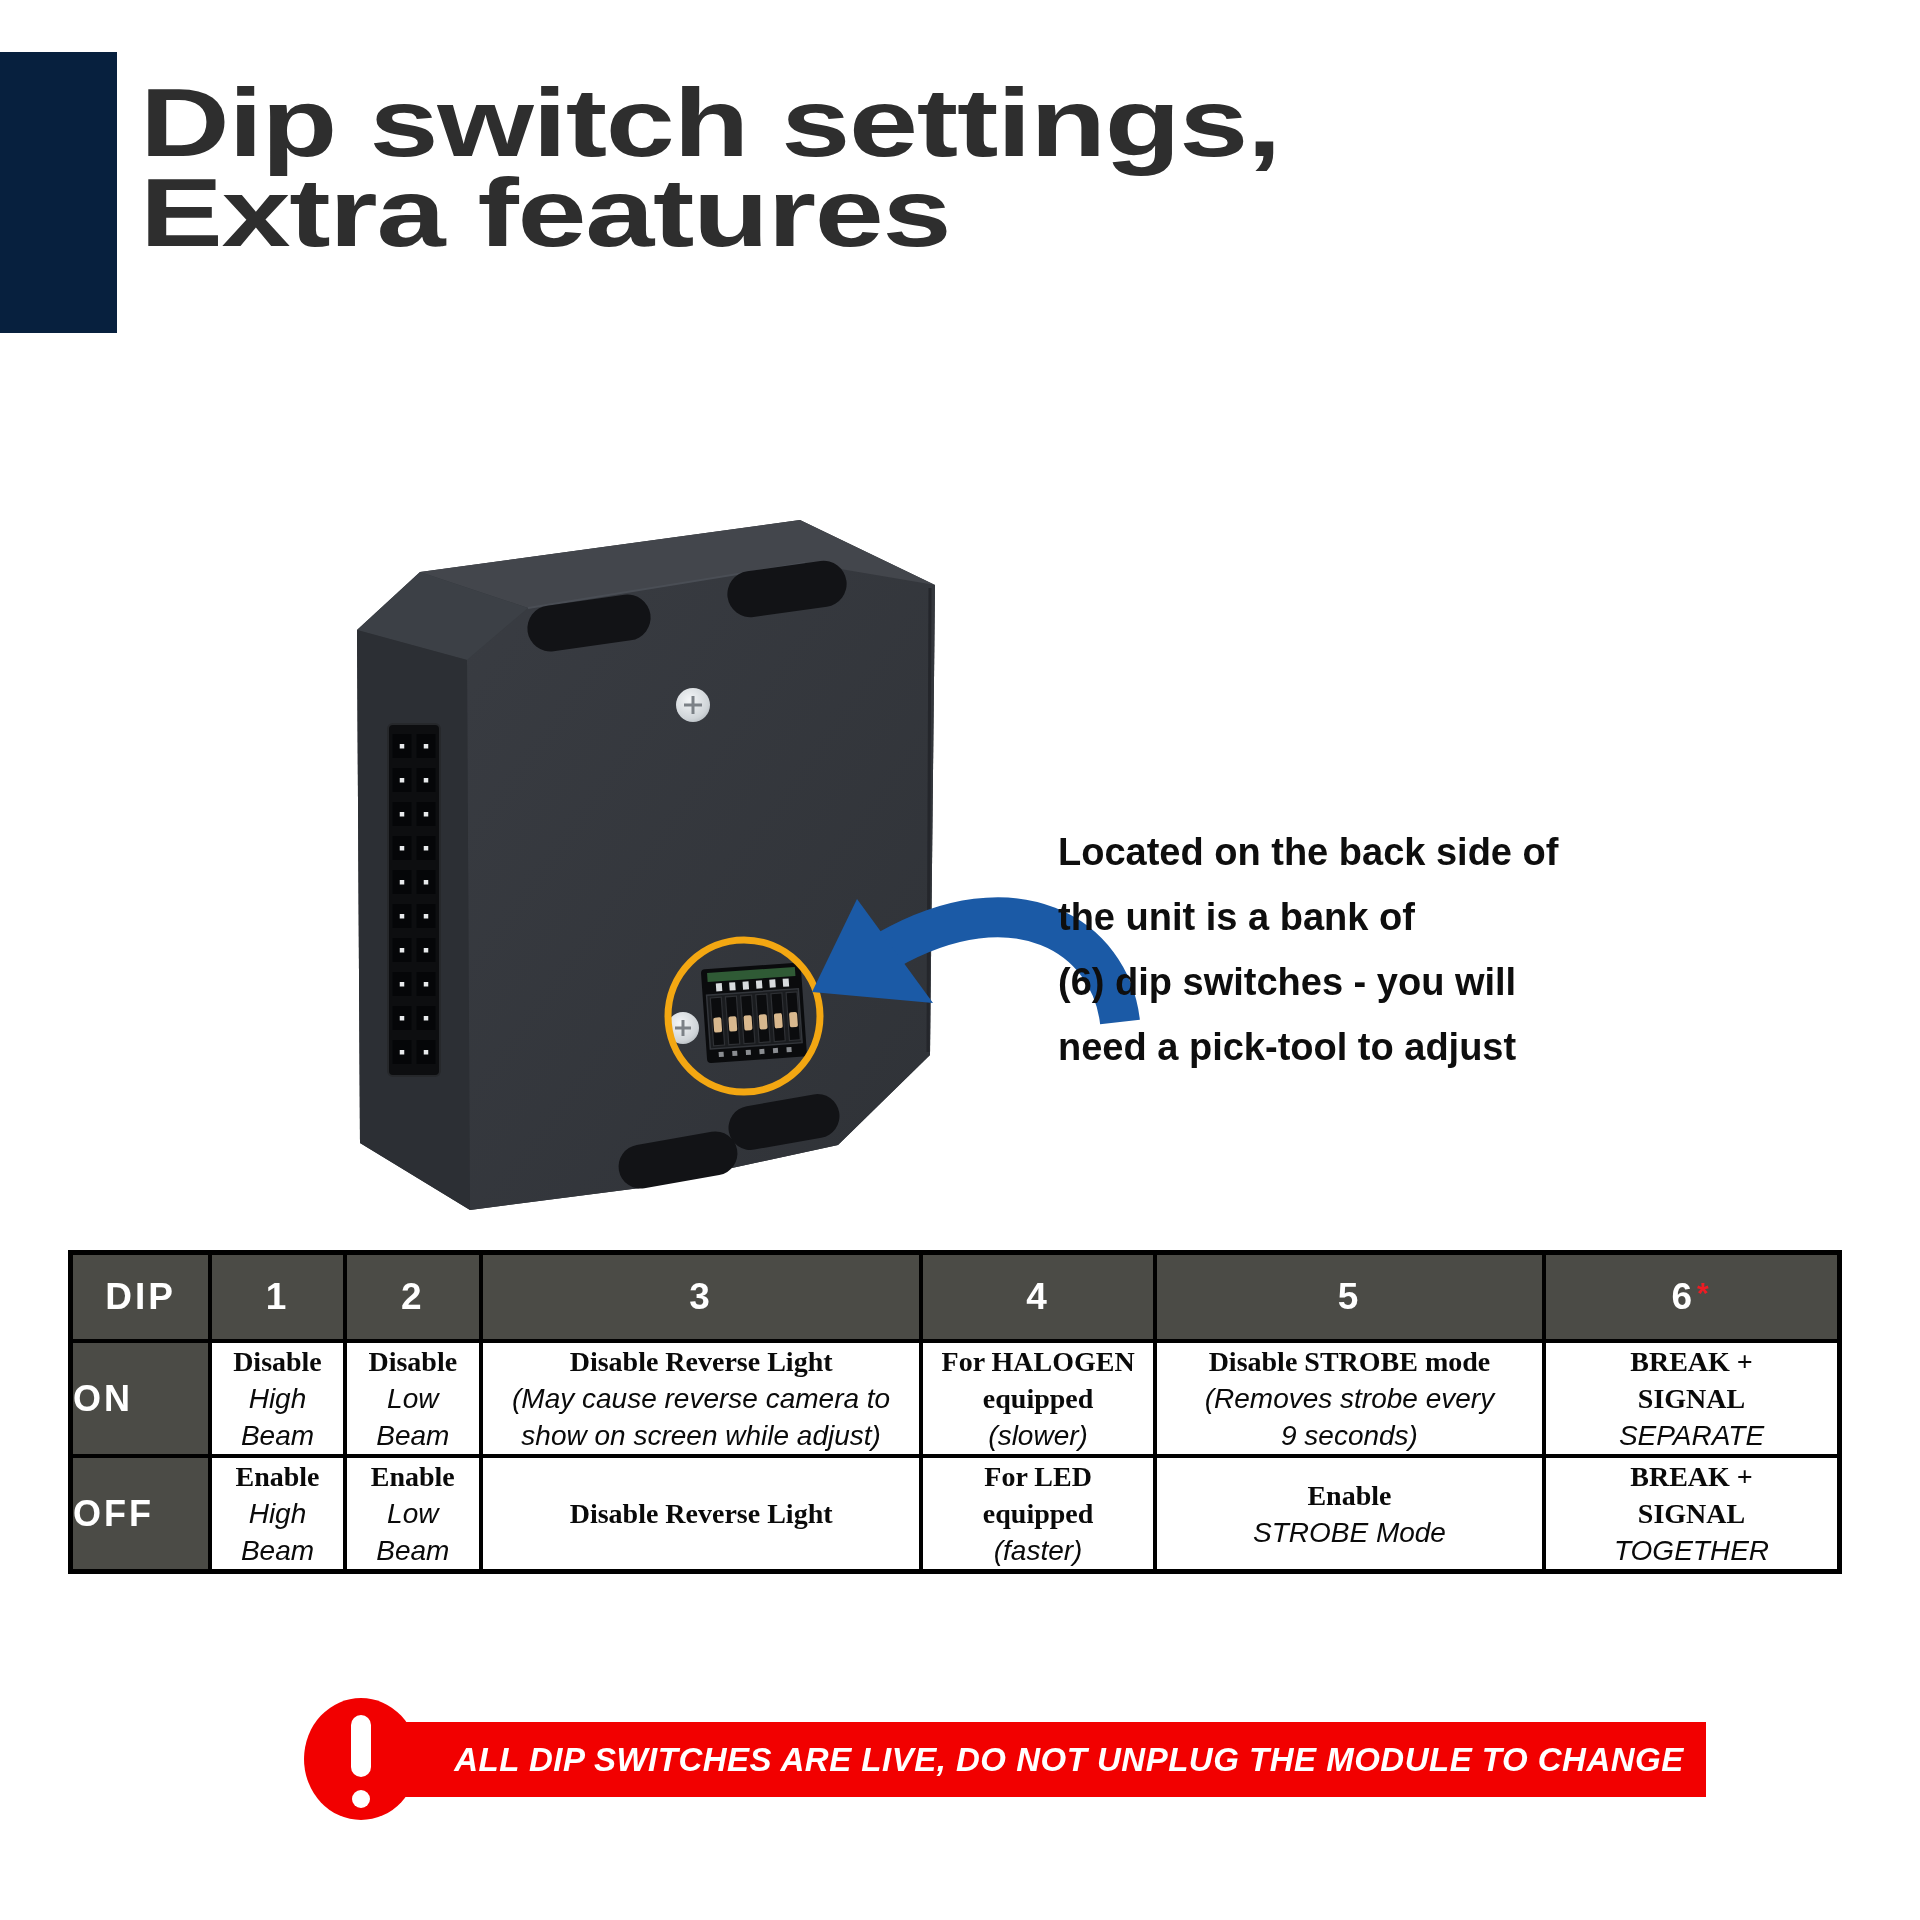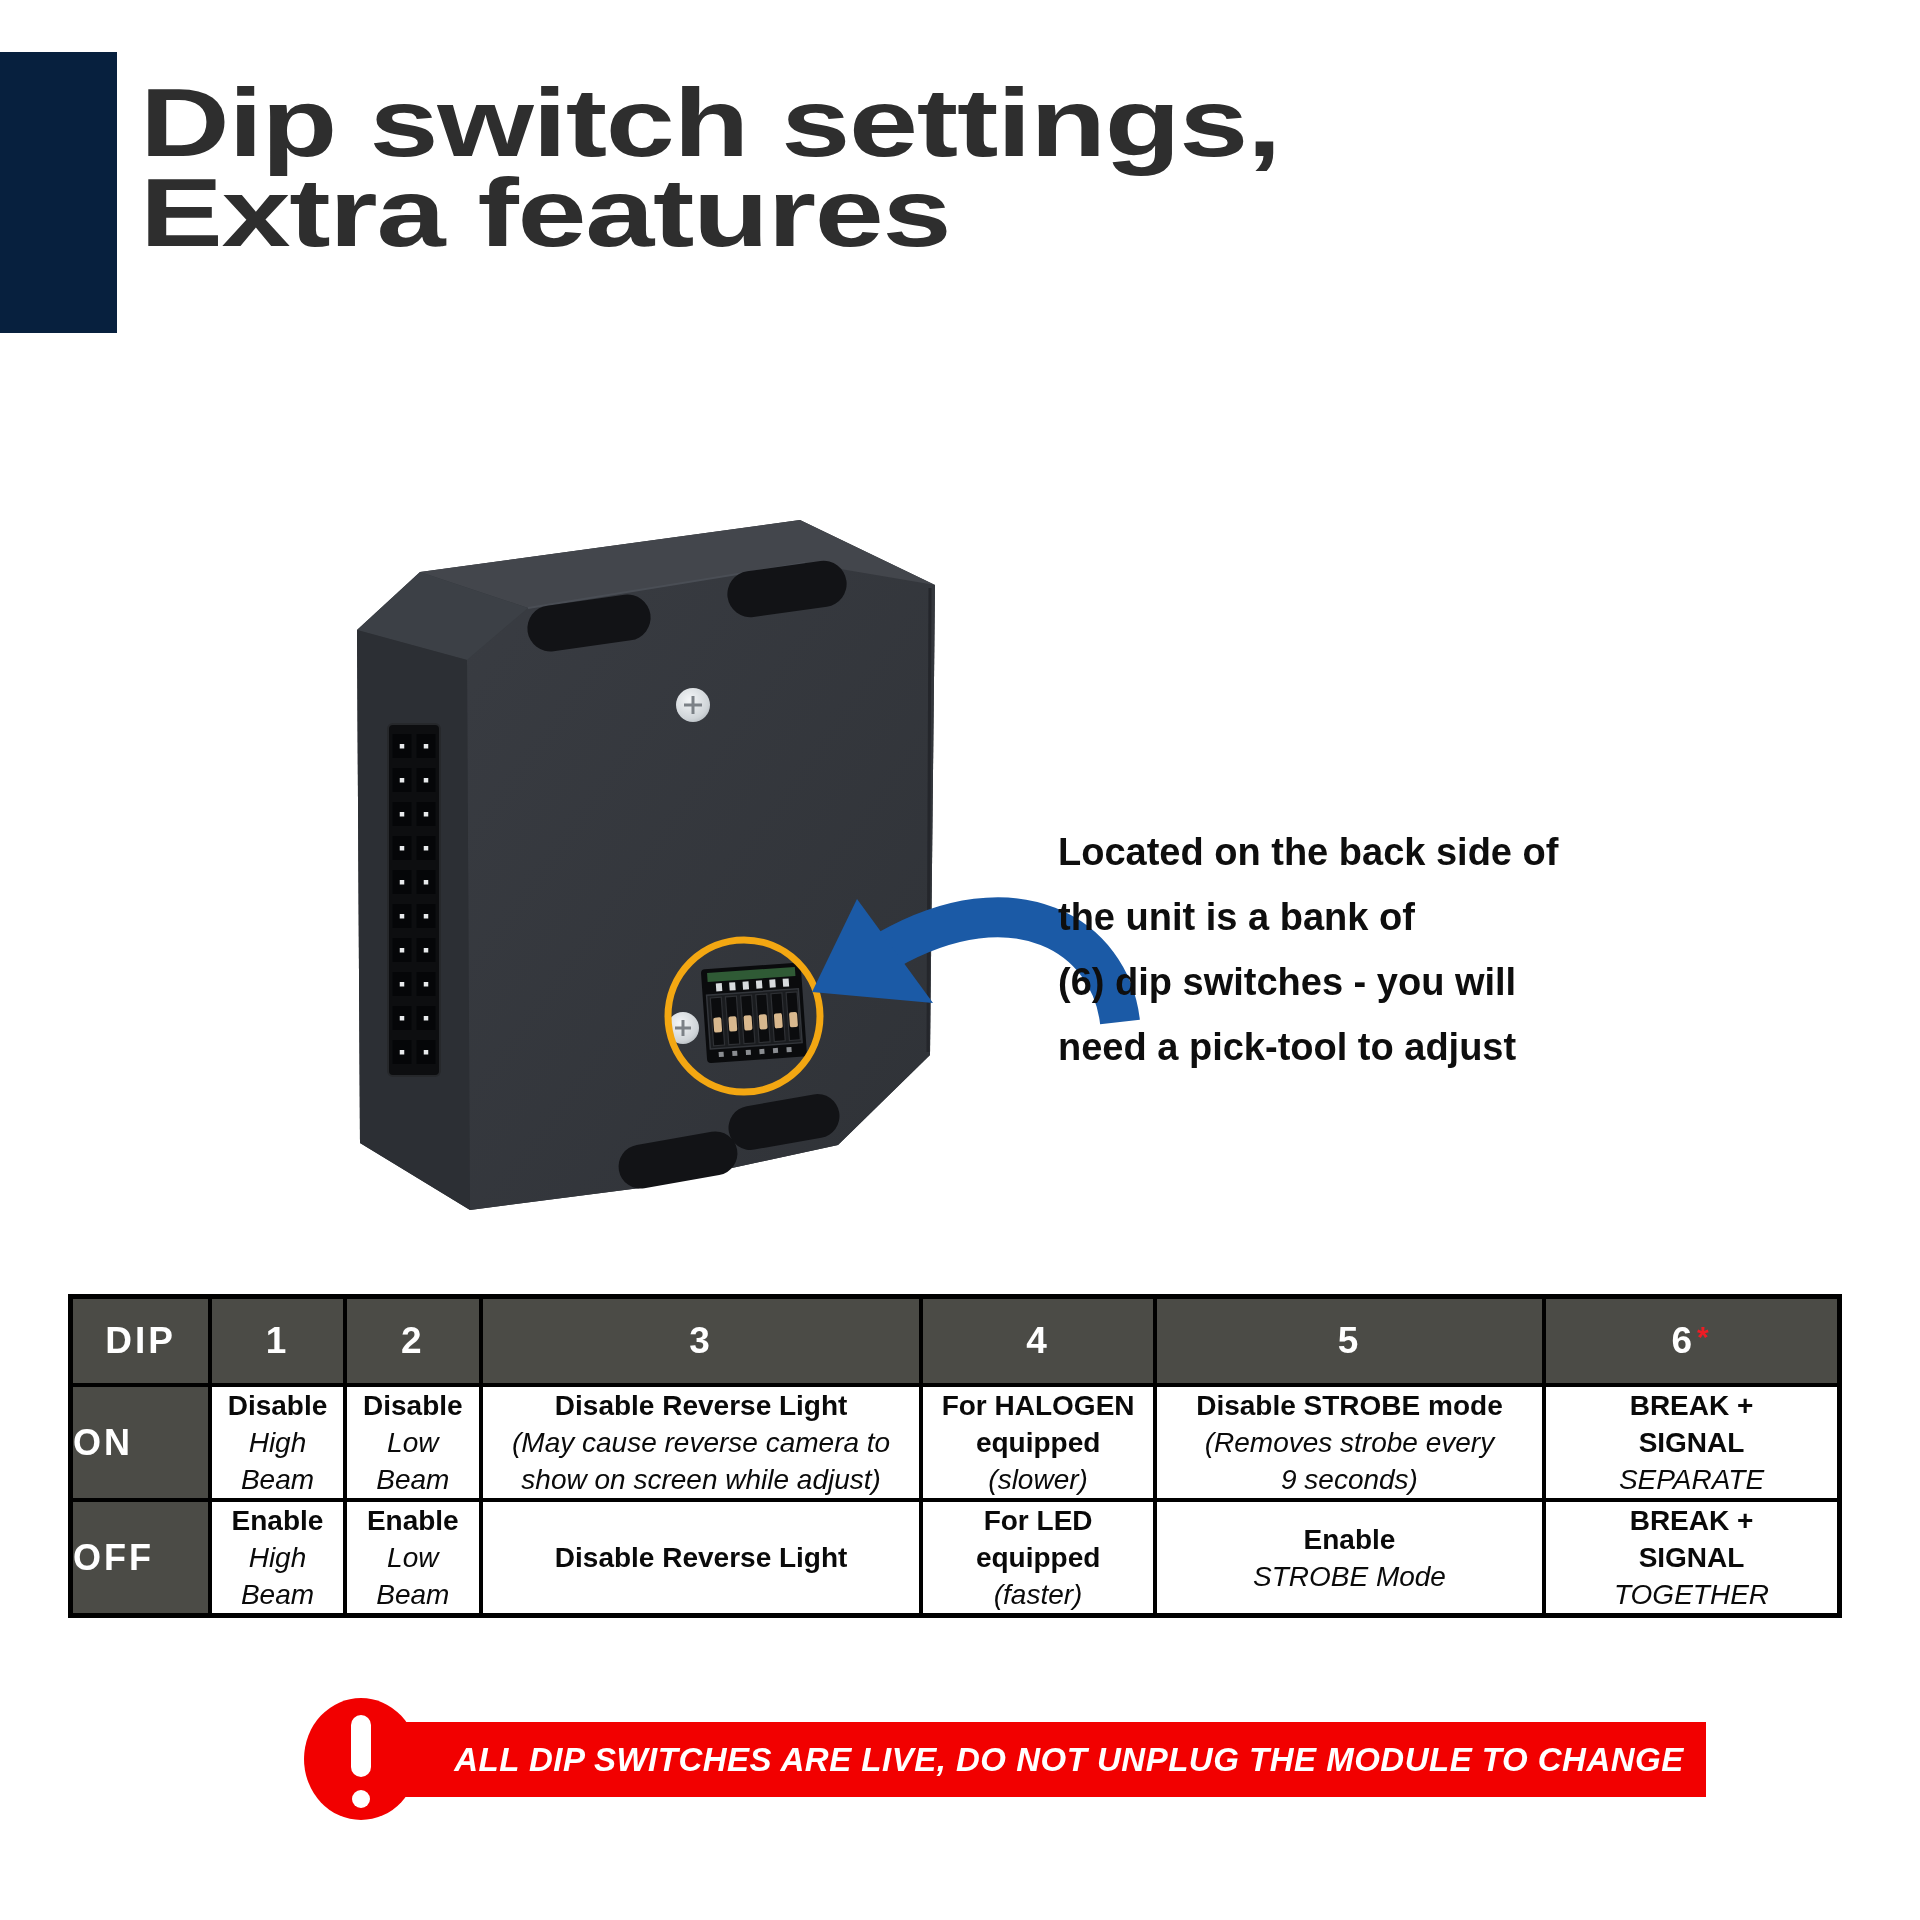--- a/index.html
+++ b/index.html
@@ -16,40 +16,40 @@
   }
   
   .callout{
     position:absolute;left:1058px;top:820px;
     font-size:38px;line-height:65px;font-weight:bold;color:#0E0E0E;white-space:nowrap;
   }
   
   .device-svg{position:absolute;left:300px;top:400px;width:900px;height:830px;}
   
   .dip-table{
-    position:absolute;left:68px;top:1294px;width:1774px;
+    position:absolute;left:68px;top:1250px;width:1774px;
     border-collapse:collapse;table-layout:fixed;
     border:5px solid #000;
   }
   .dip-table th,.dip-table td{border:4px solid #000;padding:0;}
   .dip-table thead th{
     background:#4B4B46;color:#fff;height:84px;
     font-size:37px;font-weight:bold;letter-spacing:3px;text-align:center;
   }
   .dip-table .row-label{
     background:#4B4B46;color:#fff;
     font-size:36px;font-weight:bold;letter-spacing:3px;text-align:left;
   }
   .dip-table tbody tr{height:114px;}
   .dip-table td{background:#fff;}
   .cell{
     display:flex;flex-direction:column;justify-content:center;align-items:center;
     height:100%;font-size:28px;line-height:37px;color:#0A0A0A;text-align:center;
   }
-  .ln-bold{font-weight:bold;}
+  .ln-bold{font-weight:bold;font-family:Liberation Serif, serif;}
   .ln-italic{font-style:italic;}
   .hdr-mark{color:#ED1C24;font-size:30px;vertical-align:6px;margin-left:2px;}
   
   .banner-rect{
     position:absolute;left:362px;top:1722px;width:1344px;height:75px;background:#F20000;
     display:flex;align-items:center;justify-content:center;padding-left:70px;box-sizing:border-box;
   }
   .banner-text{
     color:#fff;font-size:33px;font-weight:bold;font-style:italic;letter-spacing:0.5px;white-space:nowrap;
   }

